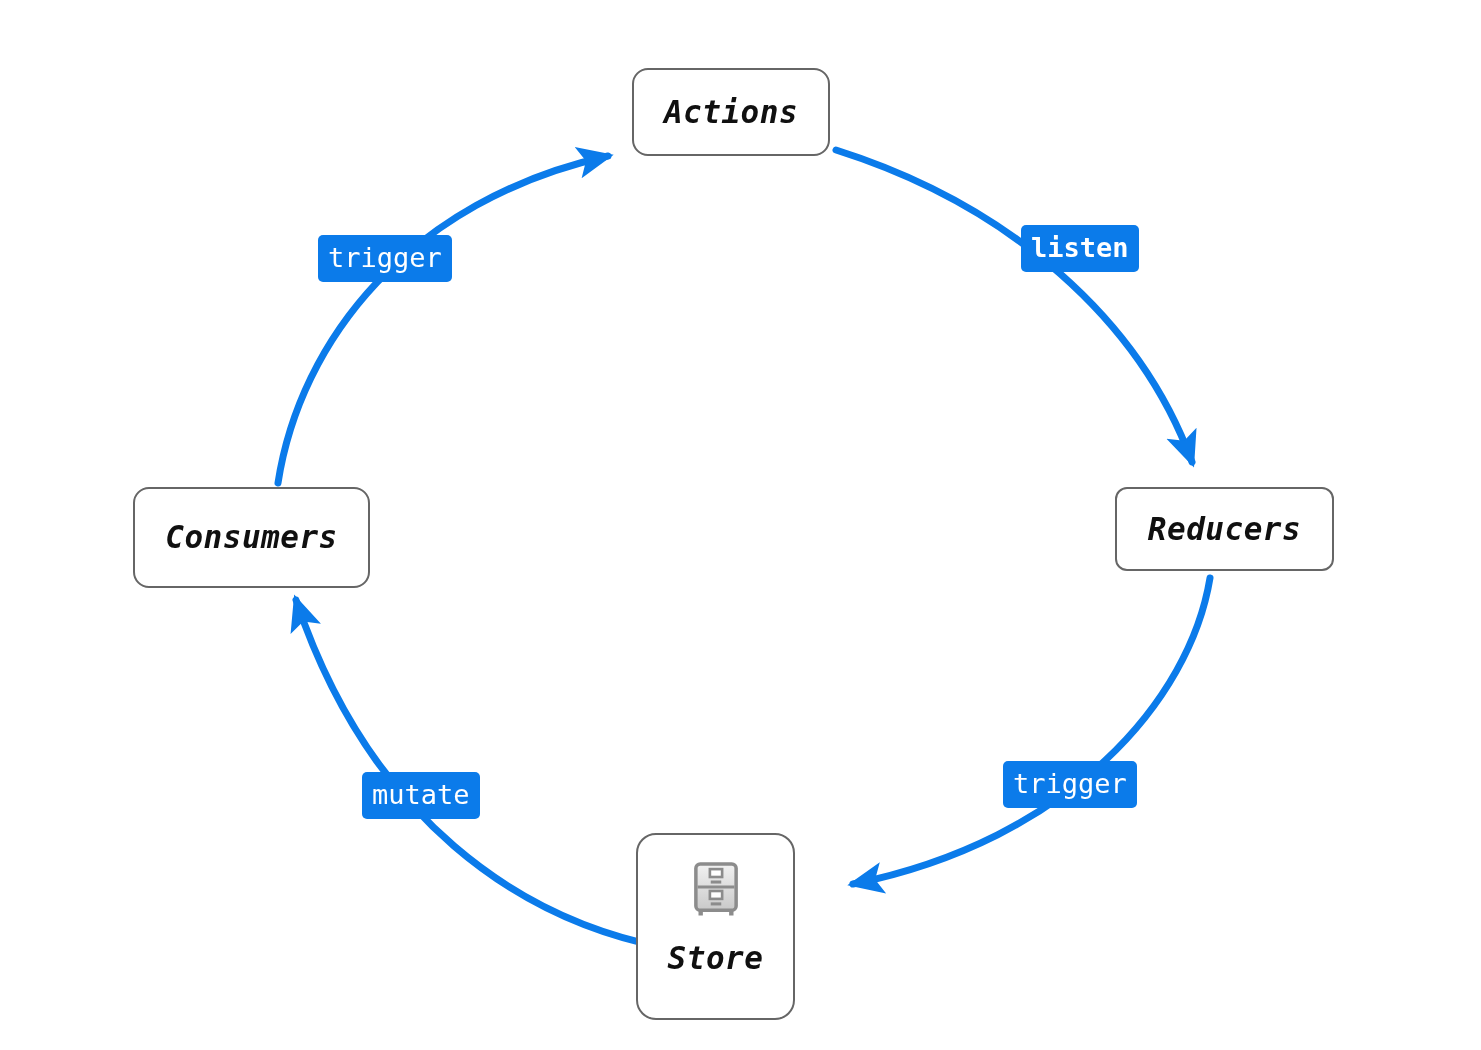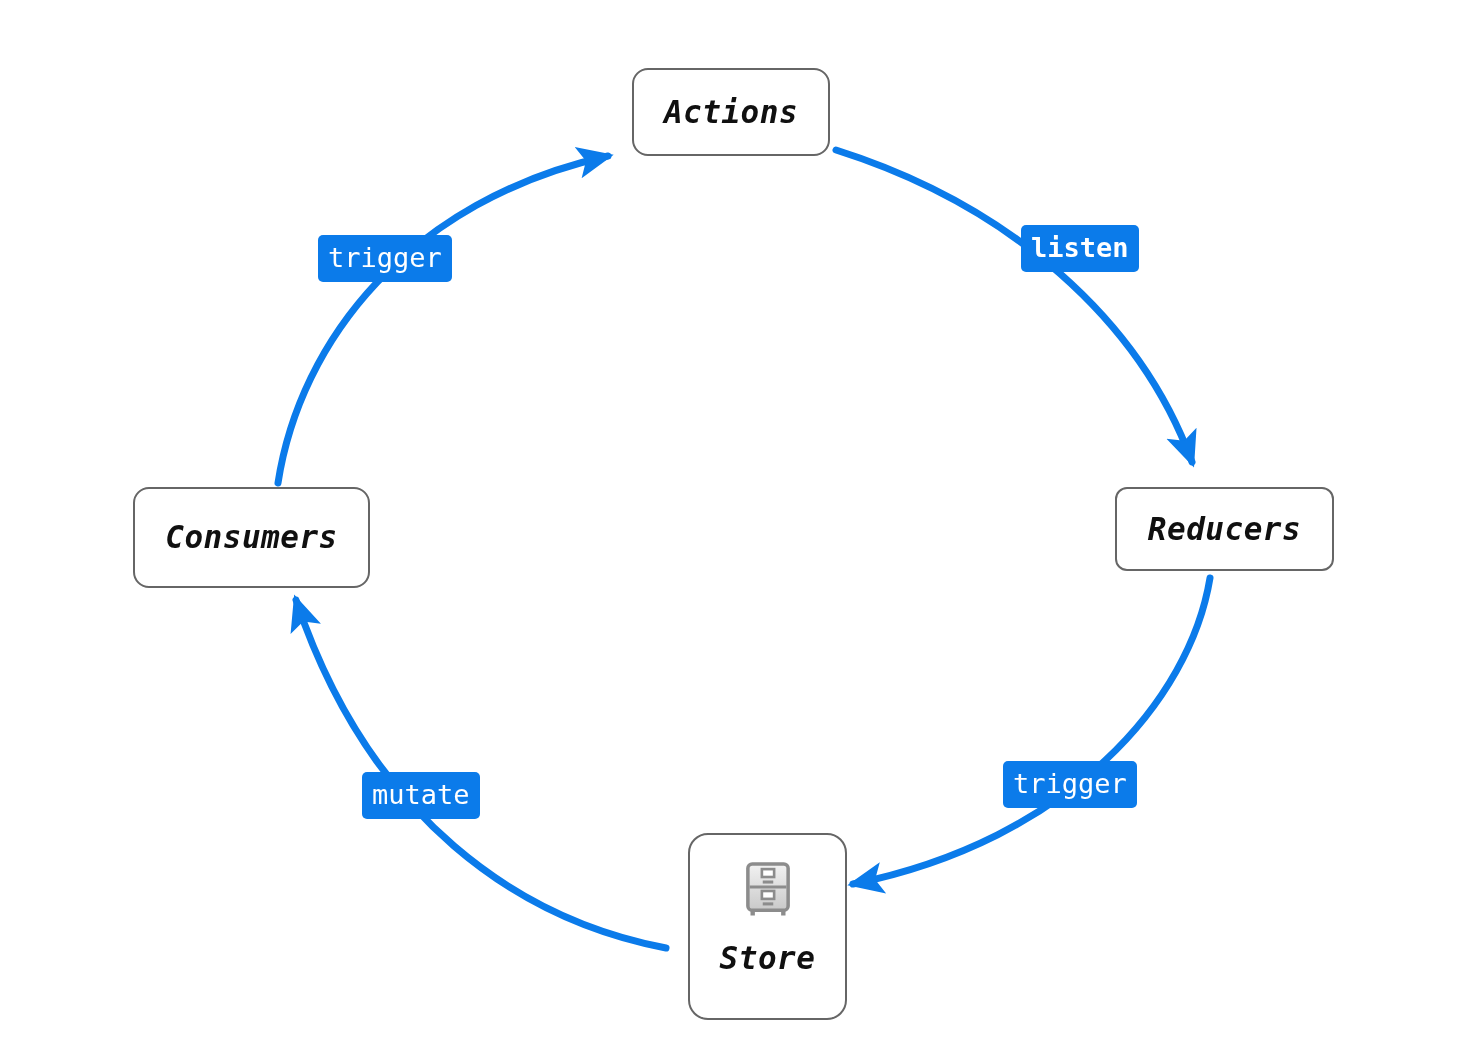--- a/index.html
+++ b/index.html
@@ -53,21 +53,21 @@
     color: #101010;
     line-height: 1;
     white-space: nowrap;
     font-style: italic;
   }
 
   #node-actions   { left: 632px;  top: 68px;  width: 198px; height: 88px; }
   #node-reducers  { left: 1115px; top: 487px; width: 219px; height: 84px; border-radius: 12px; }
   #node-consumers { left: 133px;  top: 487px; width: 237px; height: 101px; }
   #node-store {
-    left: 688px; top: 833px; width: 159px; height: 187px;
+    left: 636px; top: 833px; width: 159px; height: 187px;
     border-radius: 20px;
     justify-content: flex-start;
     padding-top: 26px;
   }
   #node-store .node-label { margin-top: 22px; font-size: 31px; }
 
   
   .cabinet-icon {
     width: 56px;
     height: 60px;

